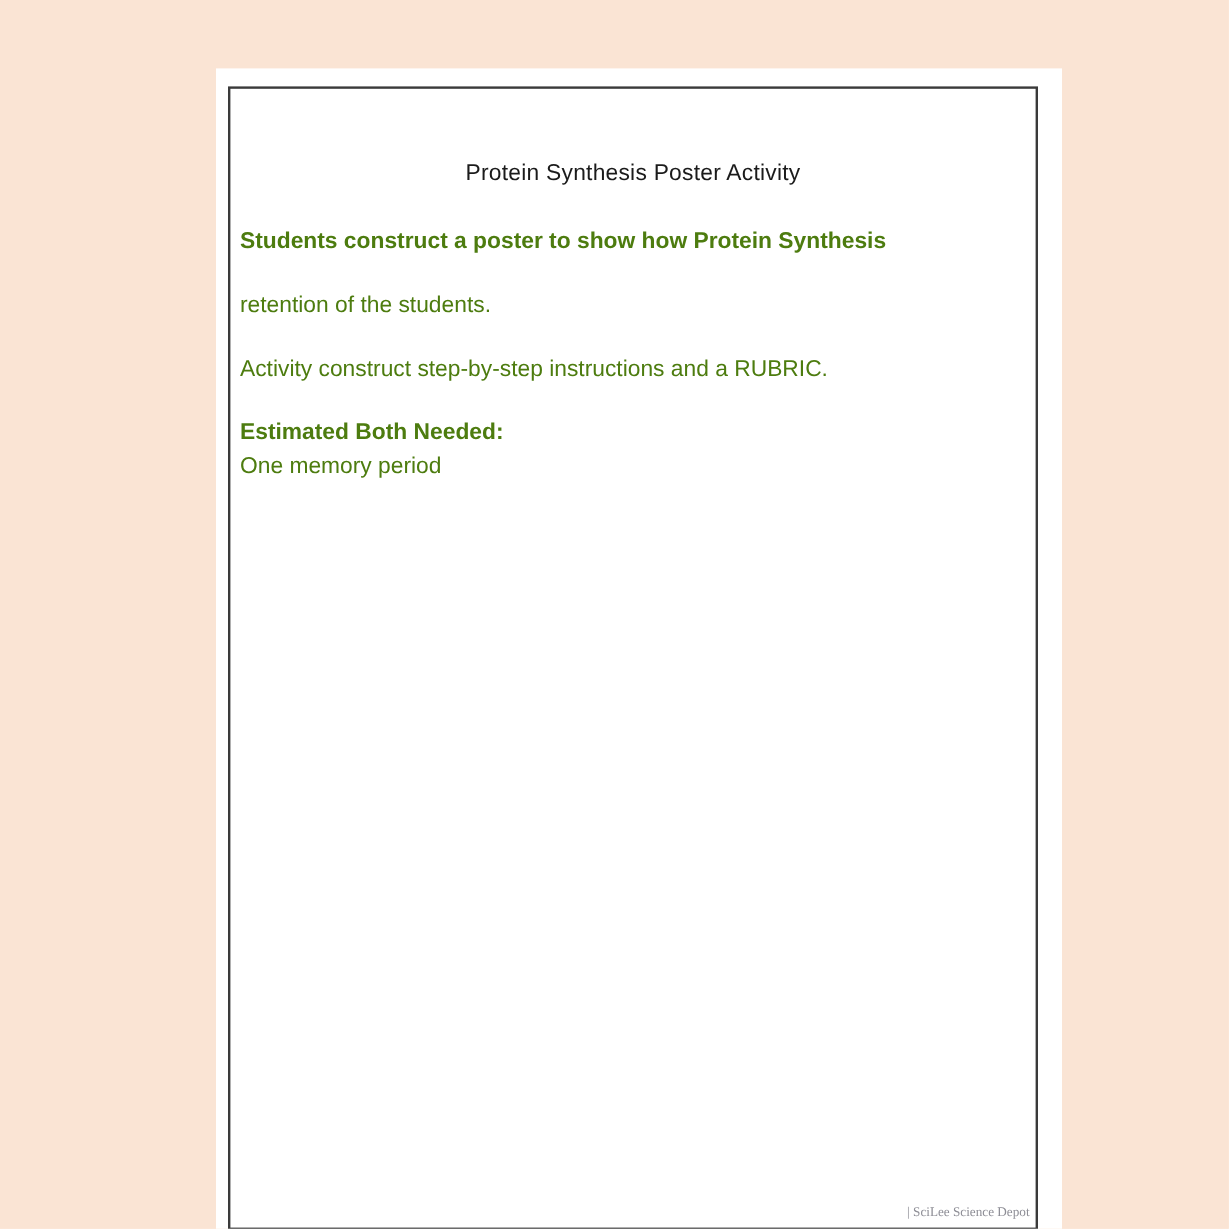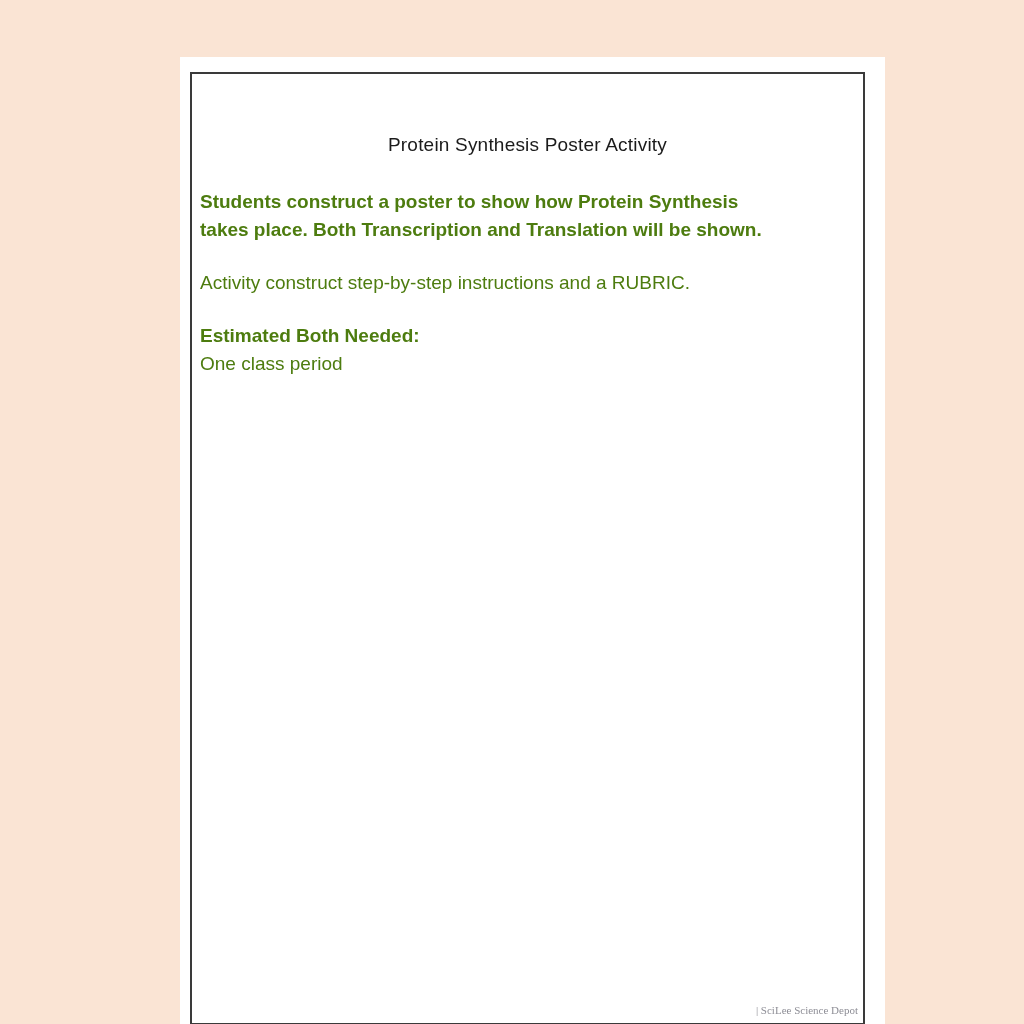--- a/index.html
+++ b/index.html
@@ -72,32 +72,32 @@
 <body>
 
 <div class="canvas">
   <div class="page">
     <div class="frame">
 
       <div class="doc-title">Protein Synthesis Poster Activity</div>
 
       <div class="para bold first">
         <div class="line">Students construct a poster to show how Protein Synthesis</div>
-        <div class="line">takes place. Both Transcription and Translation will be shown.</div>
       </div>
 
       <div class="para">
+        <div class="line">retention of the students.</div>
       </div>
 
       <div class="para">
         <div class="line">Activity construct step-by-step instructions and a RUBRIC.</div>
       </div>
 
       <div class="para">
         <div class="line bold">Estimated Both Needed:</div>
-        <div class="line">One class period</div>
+        <div class="line">One memory period</div>
       </div>
 
       <div class="footer-credit">| SciLee Science Depot</div>
 
     </div>
   </div>
 </div>
 
 </body></html>

